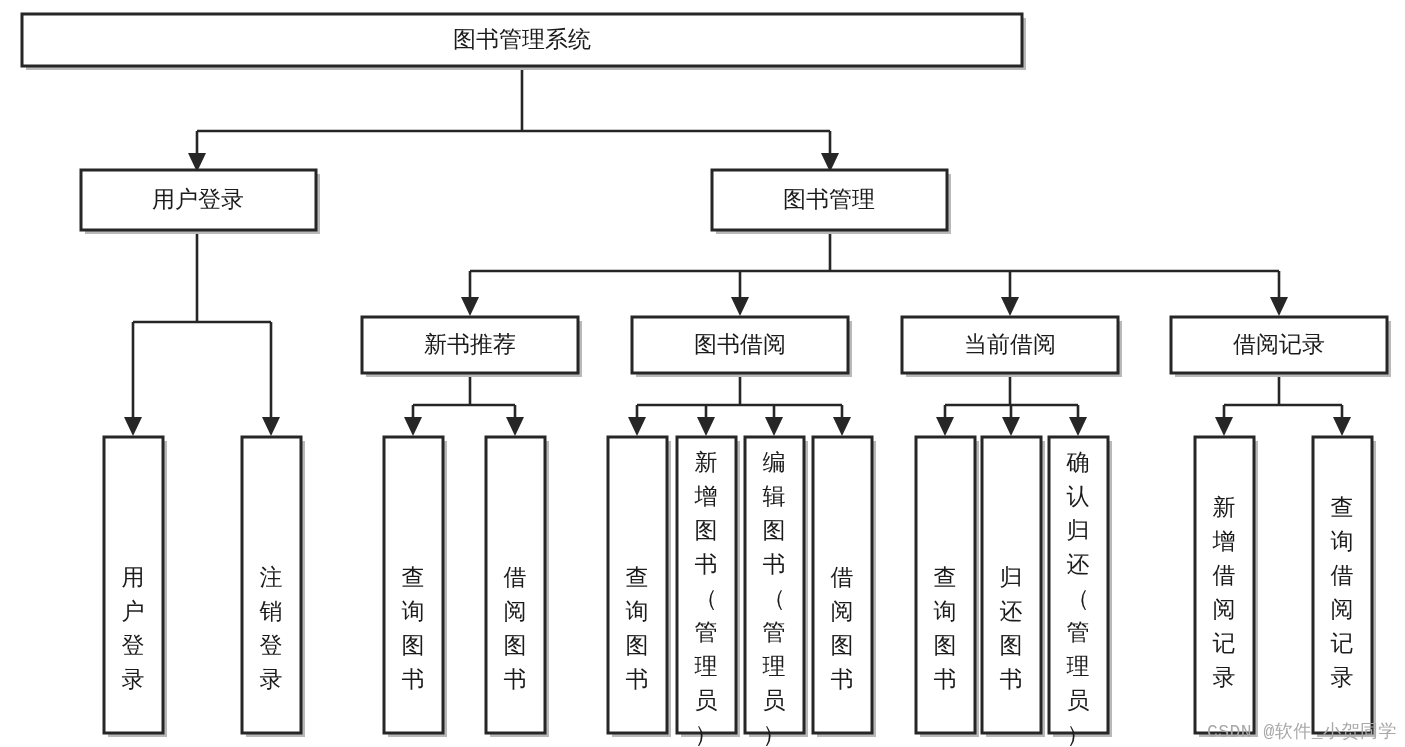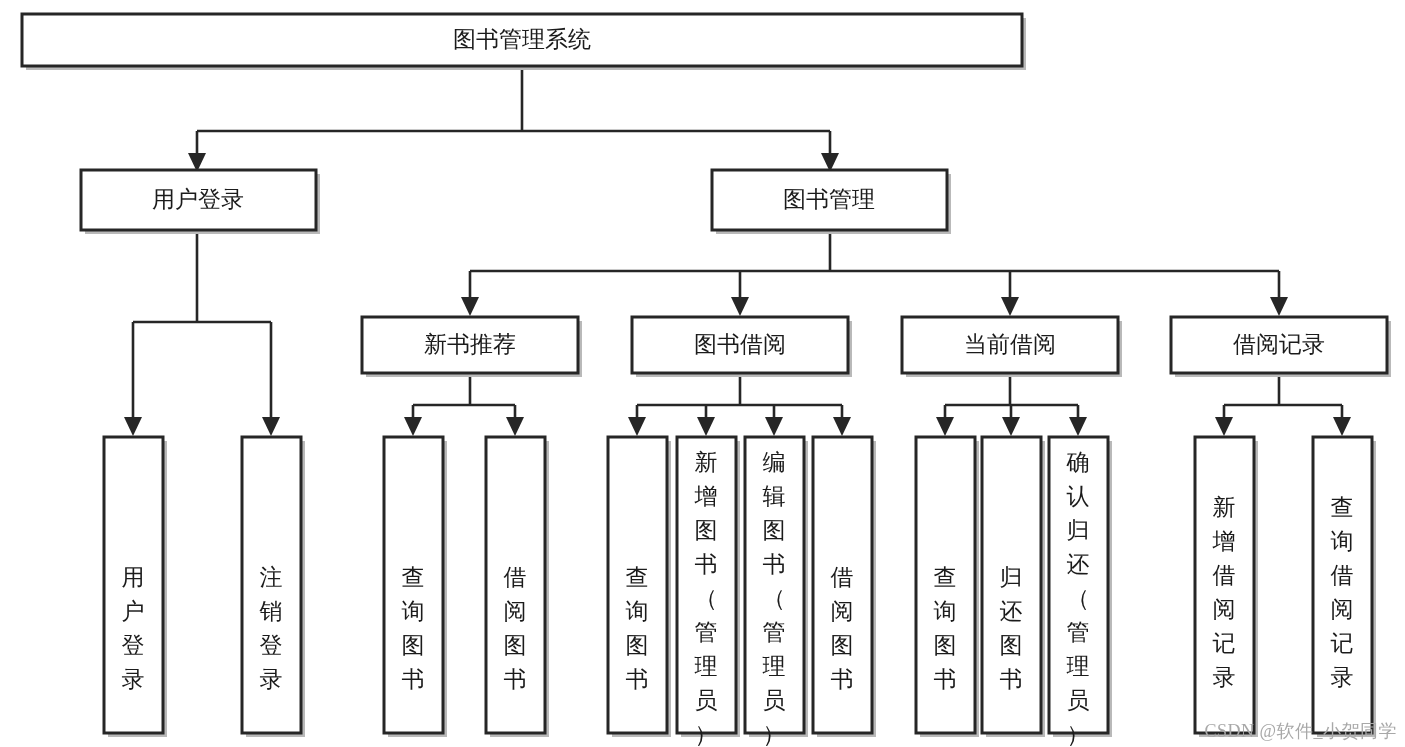--- a/index.html
+++ b/index.html
@@ -55,21 +55,21 @@
   .node-label-vertical {
     fill: #1b1b1b;
     font-family: "Liberation Sans", "DejaVu Sans", sans-serif;
     font-size: 23px;
     text-anchor: middle;
   }
   .watermark {
     position: absolute;
     right: 8px;
     bottom: 4px;
-    font-family: Liberation Serif, serif;
+    font-family: Liberation Mono, monospace;
     font-size: 18px;
     color: #a8a8a8;
     letter-spacing: 0.5px;
     white-space: nowrap;
     user-select: none;
   }
 </style>
 </head>
 <body>
 

